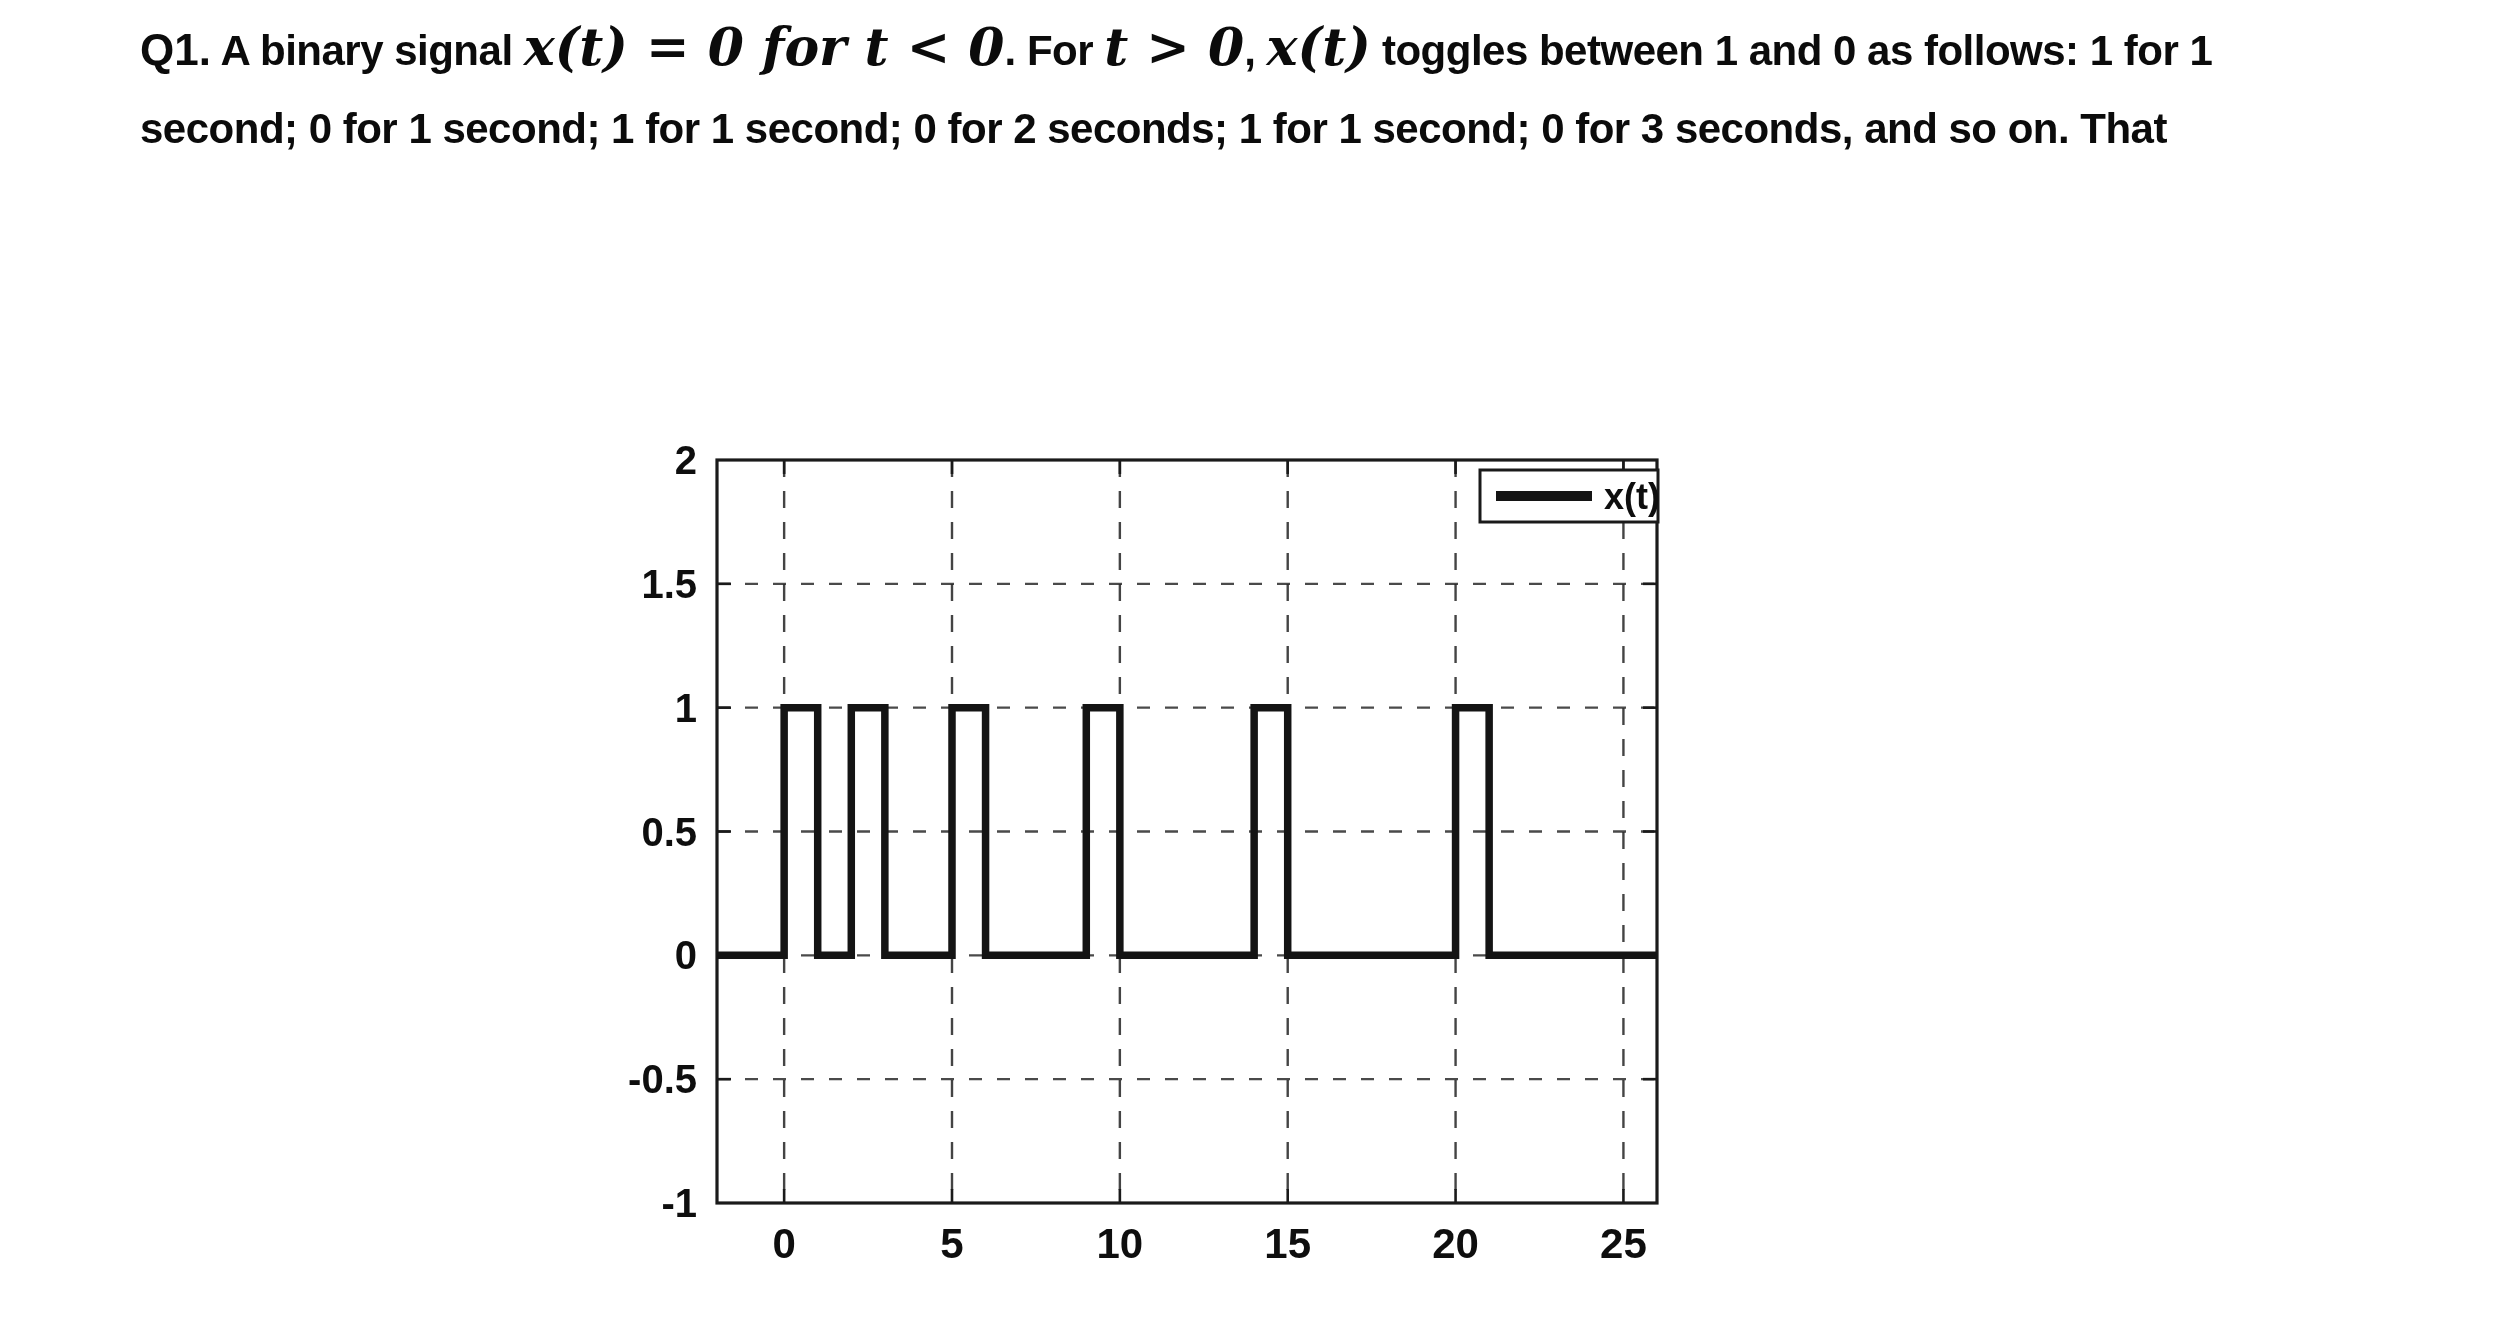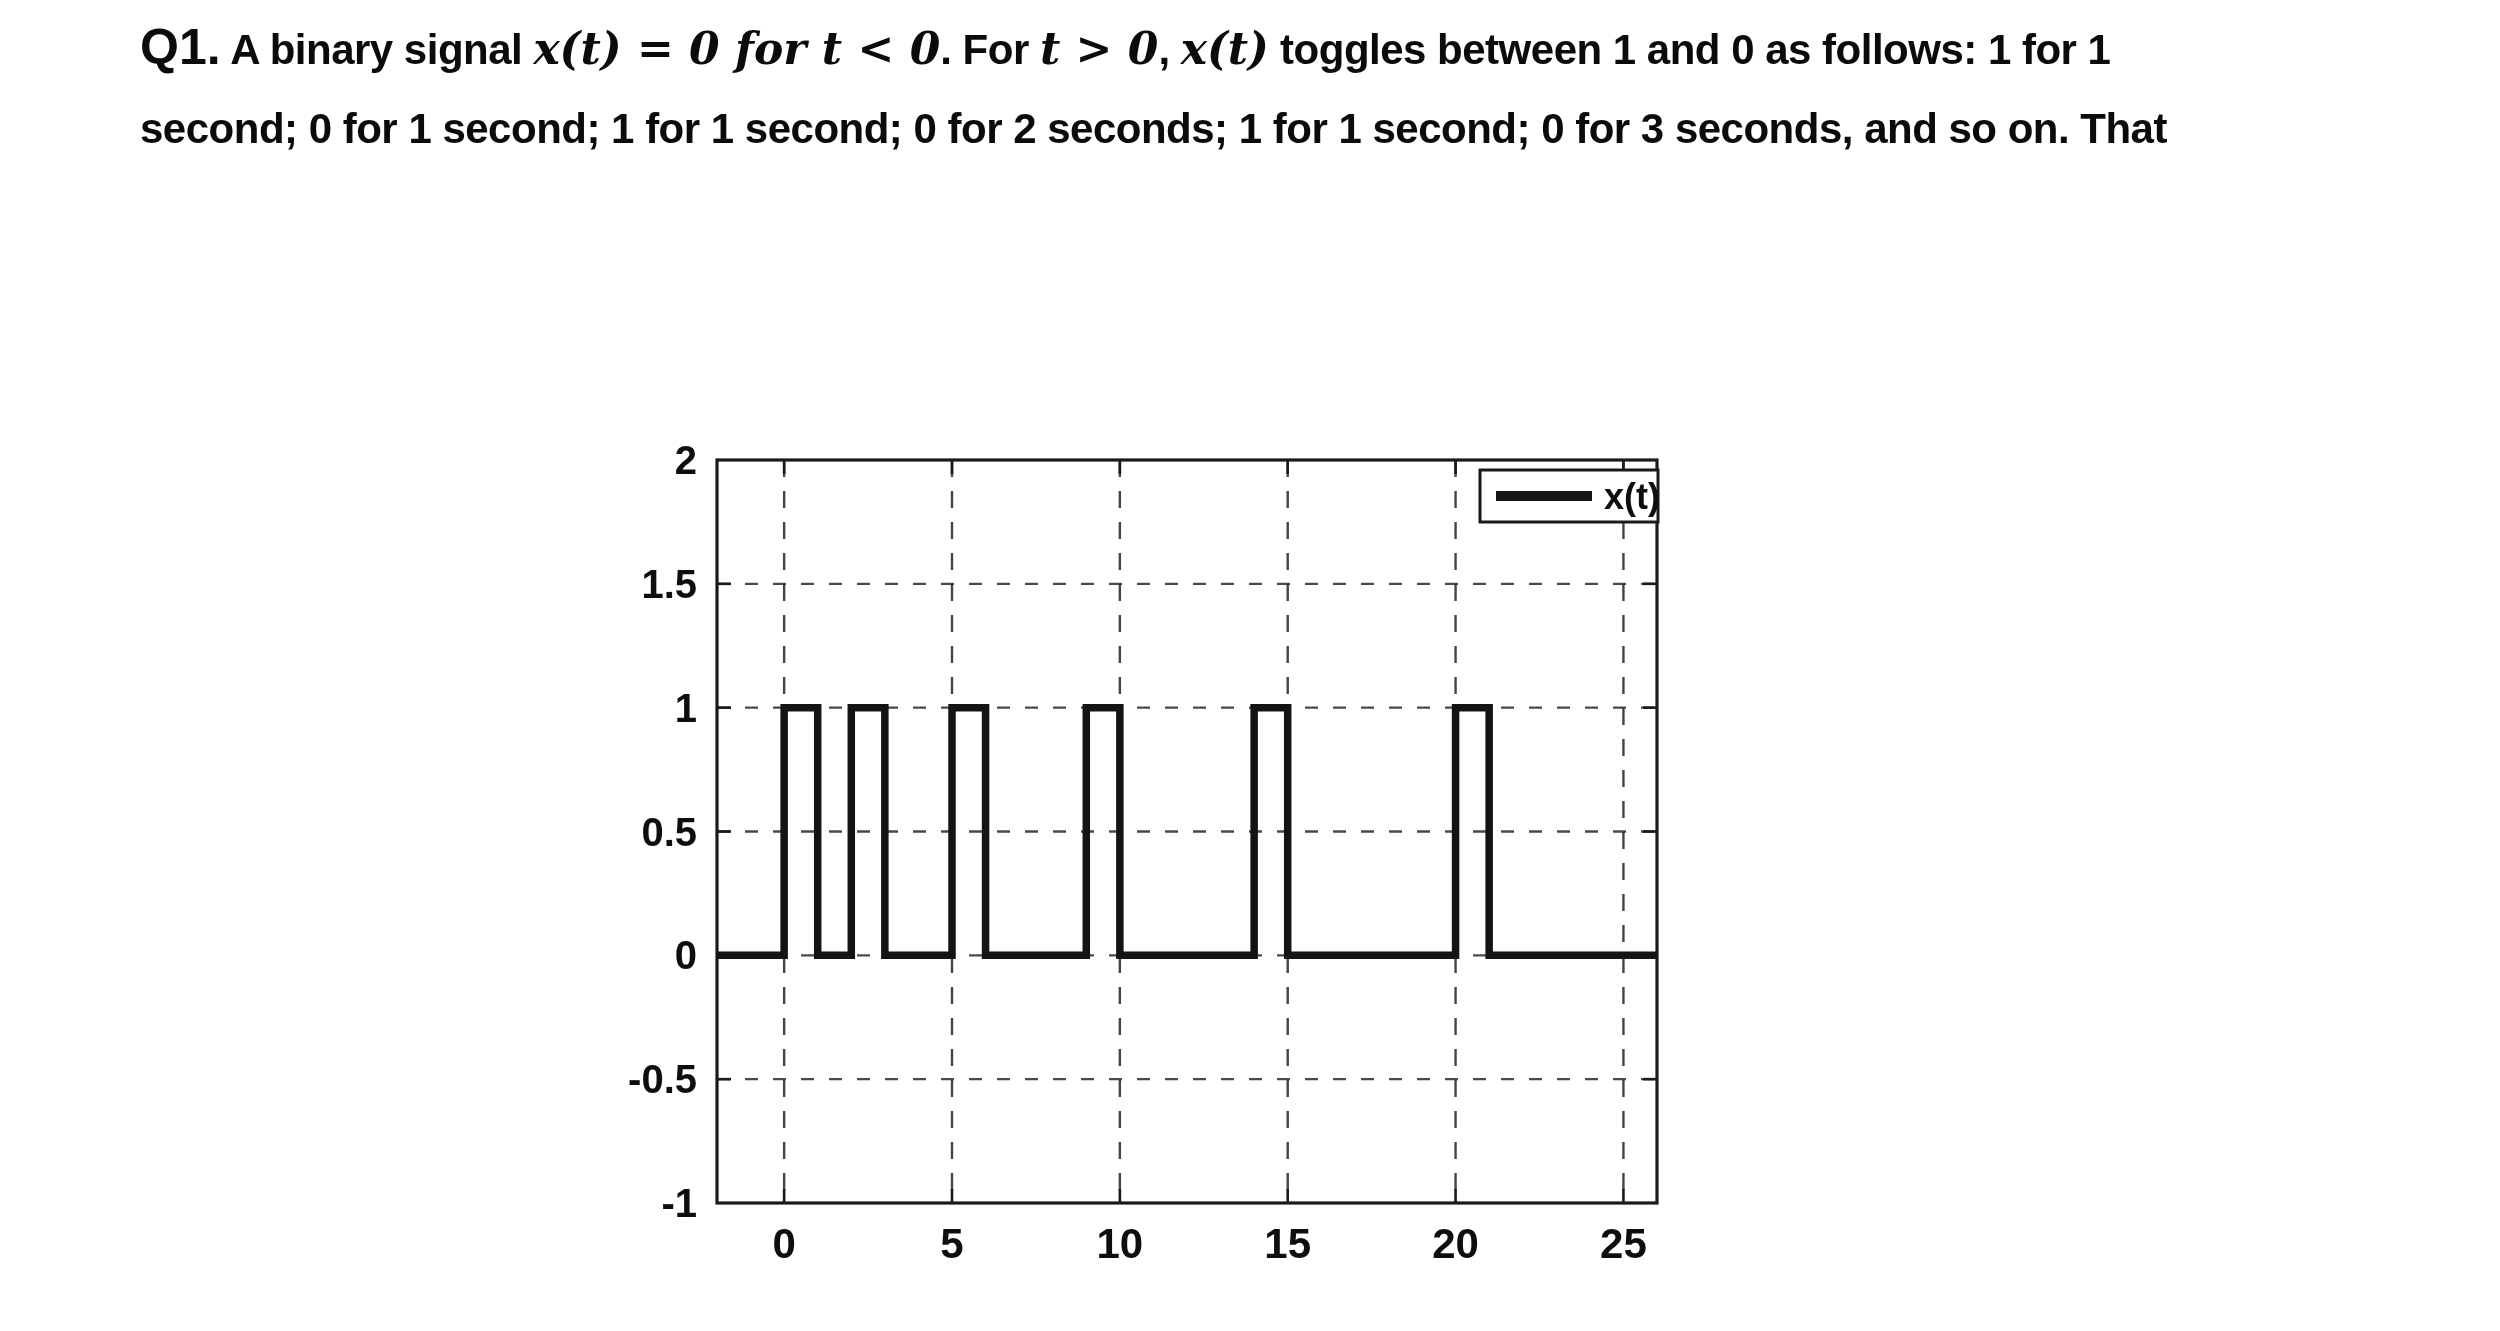--- a/index.html
+++ b/index.html
@@ -21,28 +21,28 @@
   .q-line {
     white-space: nowrap;
     height: 82px;
     line-height: 82px;
     font-size: 42px;
     font-weight: 700;
     letter-spacing: -0.5px;
   }
   .q-line .qlabel {
     font-weight: 800;
-    font-size: 50px;
+    font-size: 44px;
     letter-spacing: 0;
   }
   .q-line .math {
     font-family: "DejaVu Serif", serif;
     font-style: italic;
     font-weight: 600;
-    font-size: 44px;
+    font-size: 52px;
     letter-spacing: 0;
   }
   .plot-svg {
     position: absolute;
     left: 0;
     top: 0;
     width: 2500px;
     height: 1331px;
   }
   .plot-svg text {

